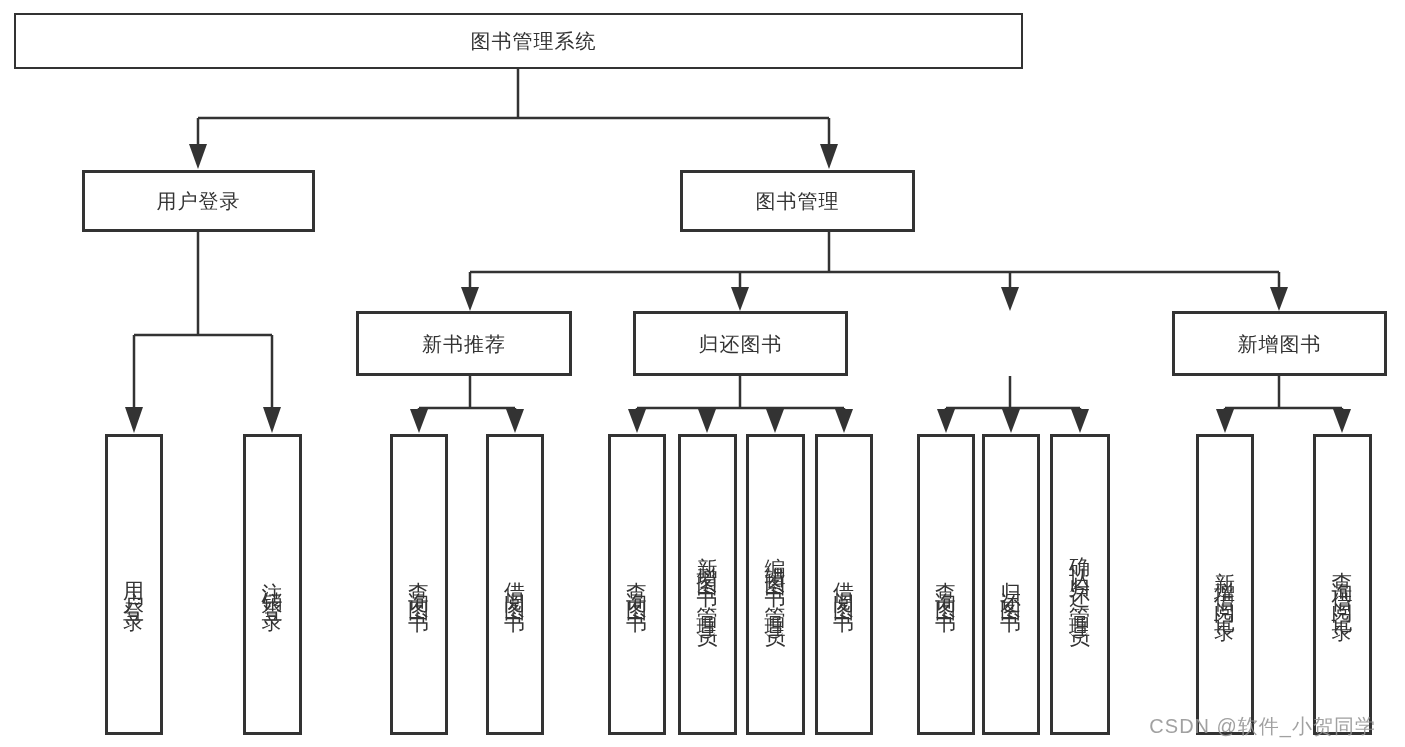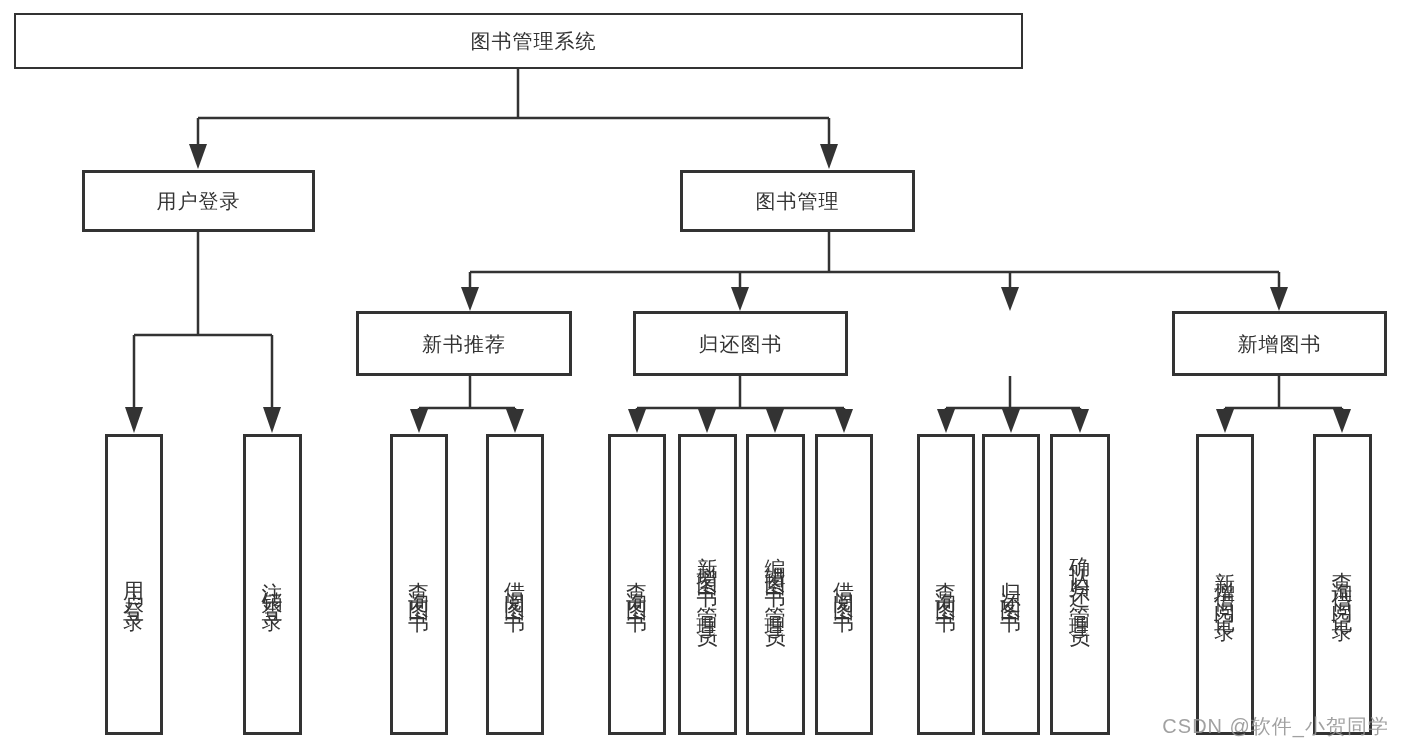--- a/index.html
+++ b/index.html
@@ -25,21 +25,21 @@
     white-space:nowrap;line-height:1;
   }
   .vnode{top:434px;height:301px;}
   .vlabel{
     writing-mode:vertical-rl;
     text-orientation:mixed;
     font-size:21px;color:#333333;
     letter-spacing:10px;line-height:1;
   }
   .watermark{
-    position:absolute;right:16px;bottom:7px;
+    position:absolute;right:29px;bottom:7px;
     font-size:20px;color:rgba(148,148,148,0.88);
     letter-spacing:1px;z-index:5;white-space:nowrap;
   }
   .edge{stroke:#333333;stroke-width:2.5;fill:none;}
   .arrow{fill:#333333;stroke:none;}
 </style>
 </head>
 <body>
 
 <div class="canvas">

